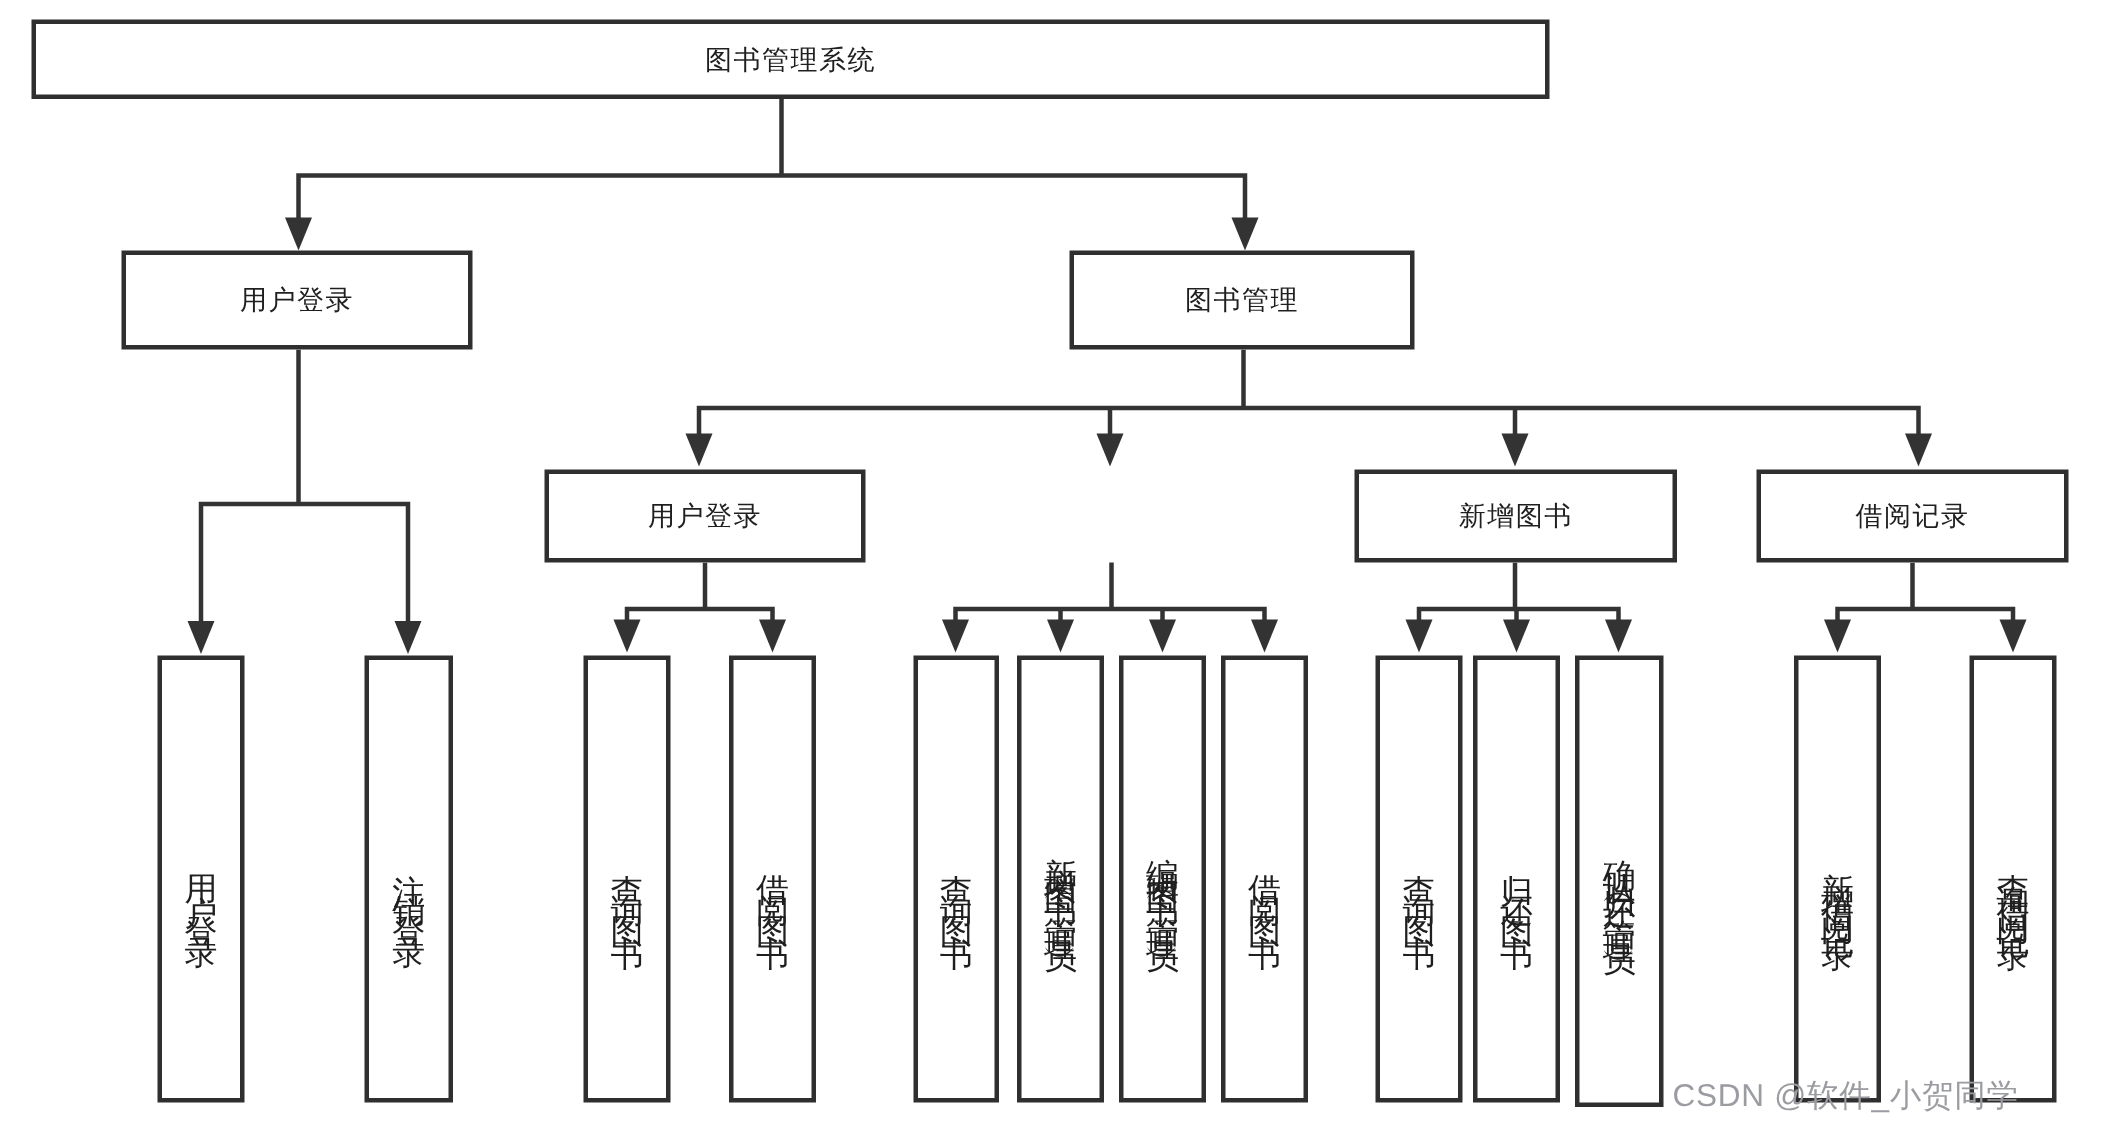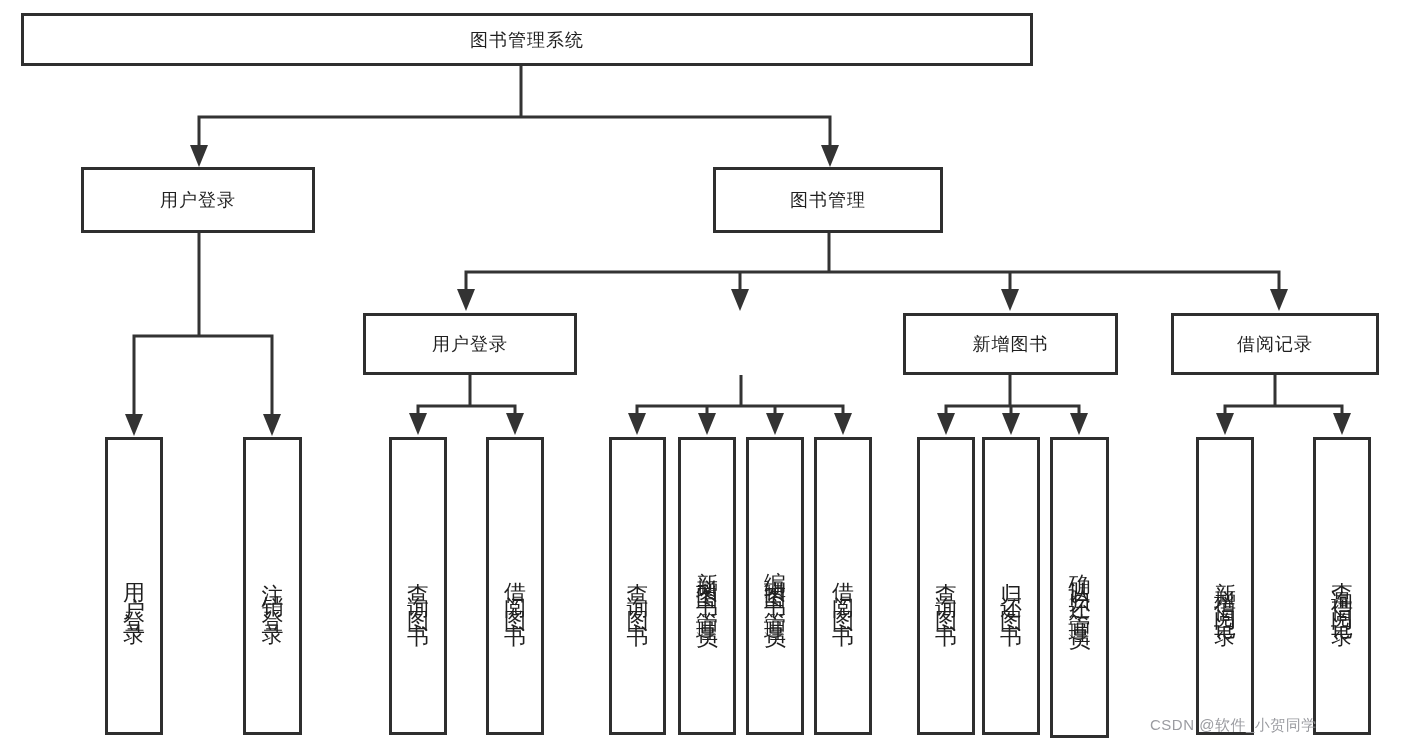--- a/index.html
+++ b/index.html
@@ -42,23 +42,23 @@
     writing-mode: vertical-rl;
     text-orientation: mixed;
     font-size: 22px;
     line-height: 1;
   }
   .vt4 .lbl { letter-spacing: 14px; margin-bottom: -14px; }
   .vt6 .lbl { letter-spacing: 9px;  margin-bottom: -9px; }
   .vt9 .lbl { letter-spacing: 8px;  margin-bottom: -8px; }
   .watermark {
     position: absolute;
-    left: 1150px;
+    left: 1115px;
     top: 716px;
-    font-size: 15px;
+    font-size: 21px;
     color: #9b9ca1;
     letter-spacing: 0.5px;
     white-space: nowrap;
   }
 </style>
 </head>
 <body>
 
 <div class="canvas">
 

